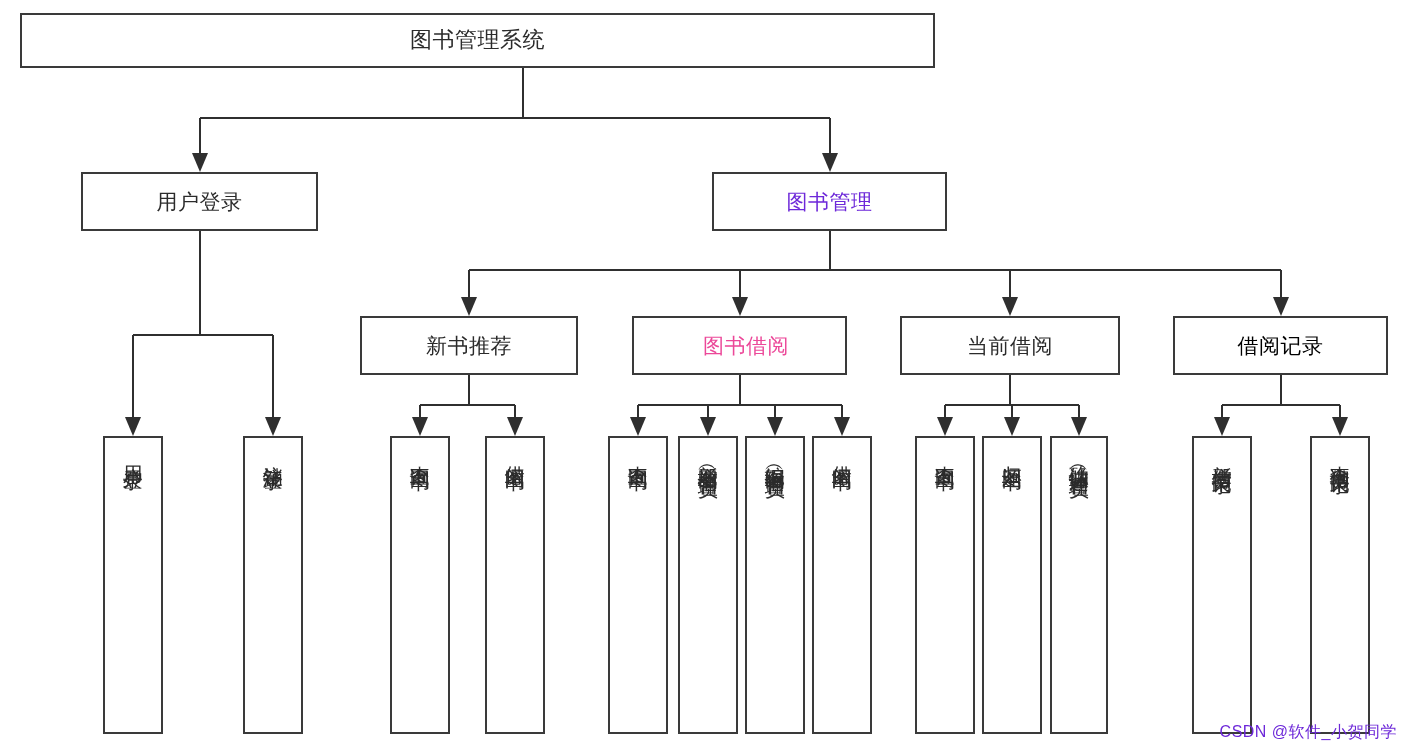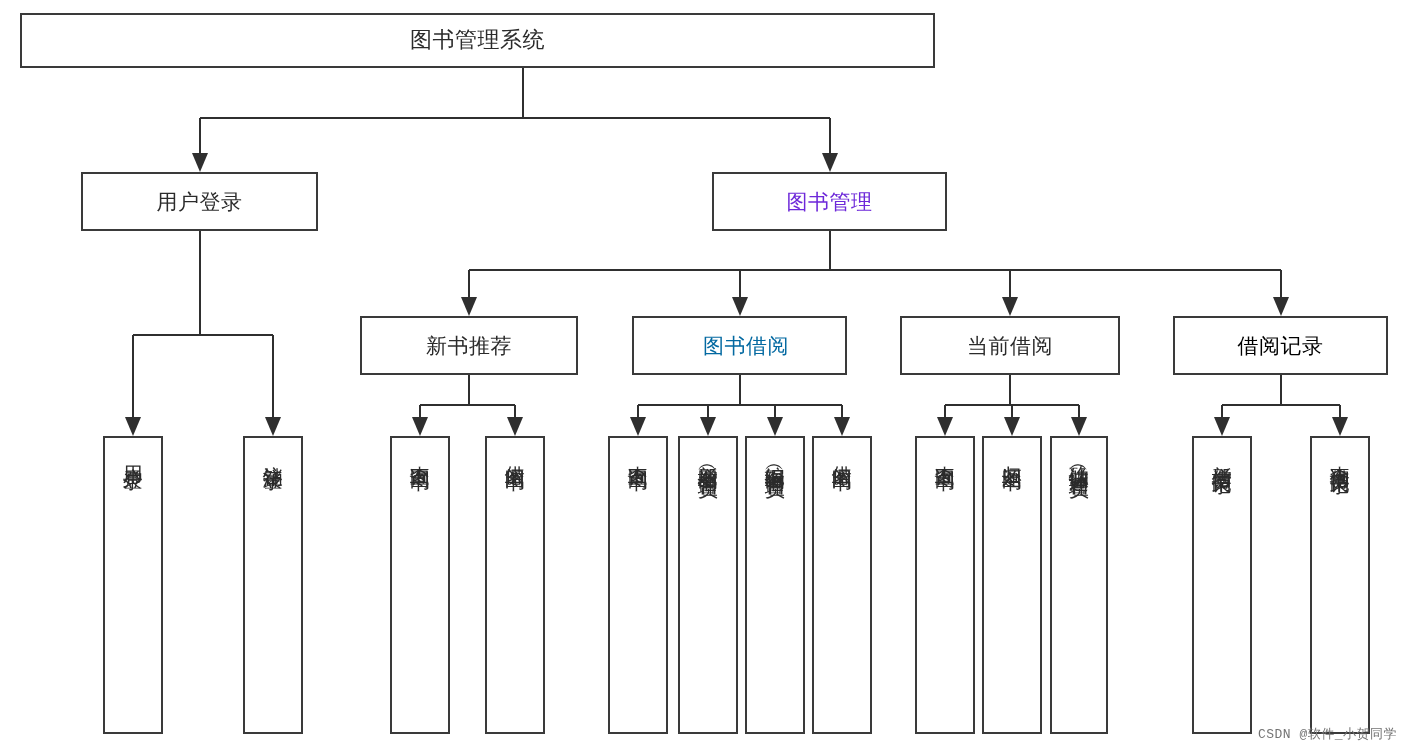--- a/index.html
+++ b/index.html
@@ -59,25 +59,25 @@
     left: 0;
     top: 0;
     width: 1405px;
     height: 747px;
     pointer-events: none;
   }
   #watermark {
     position: absolute;
     right: 8px;
     bottom: 4px;
-    font-size: 13px;
-    color: #737373;
+    font-size: 16px;
+    color: #6d28d9;
     letter-spacing: 0.5px;
     white-space: nowrap;
-    font-family: Liberation Mono, monospace;
+    font-family: Liberation Sans, sans-serif;
   }
 </style>
 </head>
 <body>
 
 <div id="diagram-root">
   <svg id="connector-layer" viewBox="0 0 1405 747" width="1405" height="747" aria-hidden="true">
       <line x1="523" y1="68" x2="523" y2="118" stroke="#2f2f2f" stroke-width="2.5" shape-rendering="crispEdges"></line>
       <line x1="200" y1="118" x2="830" y2="118" stroke="#2f2f2f" stroke-width="2.5" shape-rendering="crispEdges"></line>
       <line x1="200" y1="118" x2="200" y2="154" stroke="#2f2f2f" stroke-width="2.5" shape-rendering="crispEdges"></line>
@@ -138,21 +138,21 @@
     <div class="node-box level1" style="left: 81px; top: 172px; width: 237px; height: 59px; border-color: rgb(58, 58, 58);">
       <span class="node-label" style="color: rgb(43, 43, 43);">用户登录</span>
     </div>
     <div class="node-box level1" style="left: 712px; top: 172px; width: 235px; height: 59px; border-color: rgb(58, 58, 58);">
       <span class="node-label" style="color: #6d28d9;">图书管理</span>
     </div>
     <div class="node-box level2" style="left: 360px; top: 316px; width: 218px; height: 59px; border-color: rgb(58, 58, 58);">
       <span class="node-label" style="color: rgb(43, 43, 43);">新书推荐</span>
     </div>
     <div class="node-box level2" style="left: 632px; top: 316px; width: 215px; height: 59px; border-color: rgb(58, 58, 58);">
-      <span class="node-label" style="color: #0369a1; margin-left: 13px;">图书借阅</span>
+      <span class="node-label" style="color: #ec4899; margin-left: 13px;">图书借阅</span>
     </div>
     <div class="node-box level2" style="left: 900px; top: 316px; width: 220px; height: 59px; border-color: rgb(58, 58, 58);">
       <span class="node-label" style="color: rgb(43, 43, 43);">当前借阅</span>
     </div>
     <div class="node-box level2" style="left: 1173px; top: 316px; width: 215px; height: 59px; border-color: rgb(58, 58, 58);">
       <span class="node-label" style="color: #000000;">借阅记录</span>
     </div>
     <div class="node-box level3 vertical" style="left: 103px; top: 436px; width: 60px; height: 298px; border-color: rgb(58, 58, 58);">
       <span class="node-label" style="color: rgb(43, 43, 43);">用户登录</span>
     </div>

